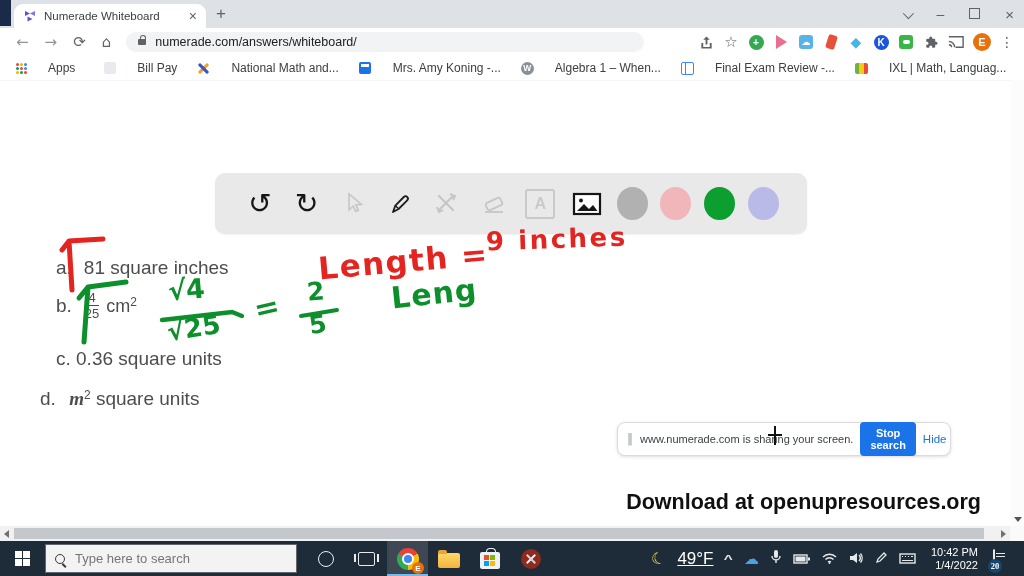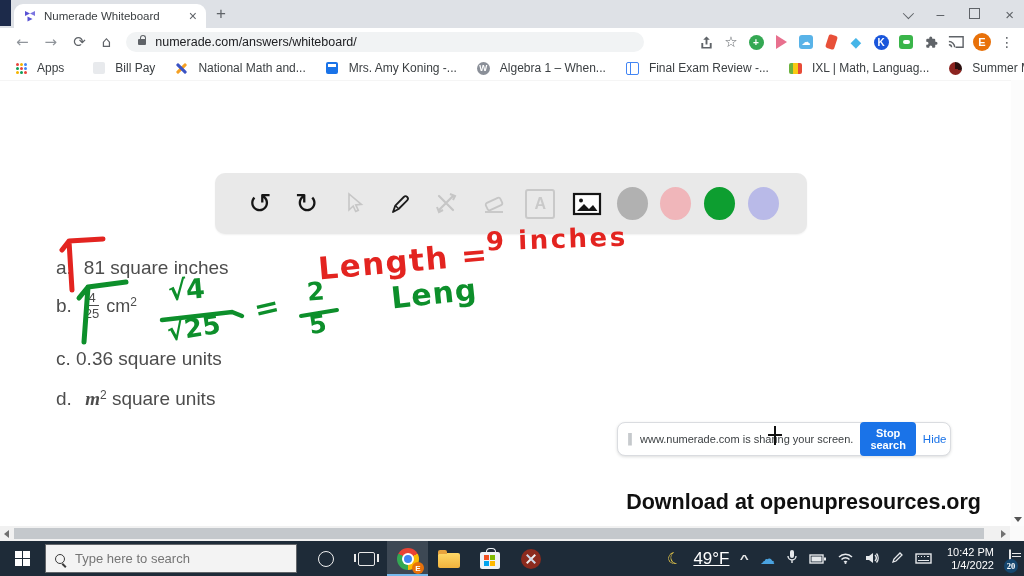--- a/index.html
+++ b/index.html
@@ -35,21 +35,21 @@
   .star-ic{font-size:15px;color:#5f6368;font-family:"DejaVu Sans",sans-serif;}
   .tri-pink{width:0;height:0;border-left:11px solid #e8708e;border-top:7px solid transparent;border-bottom:7px solid transparent;}
   .cloud-ext{background:#59b3e8;}
   .redmark{width:9px;height:14px;background:#e85039;border-radius:2px;transform:rotate(18deg);}
   .diam{color:#45b5e8;font-size:14px;font-family:"DejaVu Sans",sans-serif;}
   .avatar{width:18px;height:18px;border-radius:50%;background:#e8710a;color:#fff;font-size:11px;font-weight:700;display:flex;align-items:center;justify-content:center;}
   .menu-dots{font-size:14px;color:#5f6368;font-family:"DejaVu Sans",sans-serif;}
 
   
   .bookmarks{position:absolute;left:0;top:56px;width:1024px;height:25px;background:#fff;display:flex;align-items:center;font-size:12px;color:#3c4043;border-bottom:1px solid rgba(0,0,0,.04);box-sizing:border-box;}
-  .bm{display:flex;align-items:center;gap:10px;margin-left:20px;white-space:nowrap;}
+  .bm{display:flex;align-items:center;gap:21px;margin-left:20px;white-space:nowrap;}
   .appsgrid{display:grid;grid-template-columns:3px 3px 3px;grid-template-rows:3px 3px 3px;gap:1px;}
   .appsgrid i{border-radius:50%;}
   .fv{width:13px;height:13px;flex:0 0 auto;display:flex;align-items:center;justify-content:center;}
   .fv-blank{width:12px;height:12px;background:#e8eaed;border-radius:2px;}
   .xmark{position:relative;width:13px;height:13px;}
   .xmark i{position:absolute;left:5px;top:0;width:3px;height:13px;border-radius:1px;}
   .xmark i:first-child{background:#f4a024;transform:rotate(45deg);}
   .xmark i:last-child{background:#3a53c4;transform:rotate(-45deg);}
   .koning{width:12px;height:12px;background:#1a73e8;border-radius:2px;position:relative;}
   .koning:before{content:"";position:absolute;left:2px;top:2px;width:8px;height:2.5px;background:#fff;}
@@ -72,21 +72,21 @@
   .wb-text{color:#4d4d4d;position:absolute;font-size:19px;}
   .q{left:40px;top:204px;letter-spacing:.1px;}
   .ia{left:56px;top:257px;}
   .ia .t{margin-left:12px;}
   .ib{left:56px;top:287px;display:flex;align-items:center;height:38px;}
   .frac{display:inline-flex;flex-direction:column;align-items:center;font-size:13px;line-height:14px;margin:0 7px 0 13px;}
   .frac .den{border-top:1.5px solid #4d4d4d;padding-top:1px;}
   .unit{font-size:18px;}
   .sup{font-size:12px;vertical-align:6px;}
   .ic{left:56px;top:348px;}
-  .id{left:56px;top:388px;}
+  .id{left:40px;top:388px;}
   .mvar{font-family:"Liberation Serif",serif;font-style:italic;font-weight:700;}
 
   
   .hw{position:absolute;font-family:"DejaVu Sans",sans-serif;font-weight:700;white-space:nowrap;}
   .red{color:#e32420;}
   .green{color:#0d8f2b;}
   .hw-length{left:318px;top:243px;font-size:31px;transform:rotate(-5deg);letter-spacing:1.5px;}
   .hw-answer{left:486px;top:224px;font-size:26px;transform:rotate(-2deg);letter-spacing:2.5px;}
   .hw-leng{left:391px;top:276px;font-size:30px;transform:rotate(-6deg);letter-spacing:1px;}
   .gw-num{left:168px;top:274px;font-size:27px;transform:rotate(-5deg);}
@@ -480,19 +480,19 @@
             <path d="M2 10l1-3 6-6 2 2-6 6-3 1z" fill="none" stroke="#e6e9ec" stroke-width="1.3"></path>
           </svg></span>
       <span><svg width="17" height="11" viewBox="0 0 17 11">
             <rect x="1" y="1" width="15" height="9" class="trayic"></rect>
             <path d="M3 3.5h1M6 3.5h1M9 3.5h1M12 3.5h2M3 7.5h11" stroke="#e6e9ec" stroke-width="1.2"></path>
           </svg></span>
       <div class="clock">
         <div>10:42 PM</div>
         <div>1/4/2022</div>
       </div>
-      <span style="position:relative;margin-right:8px;font-family:Liberation Serif, serif;">
+      <span style="position:relative;margin-right:24px;font-family:Liberation Serif, serif;">
         <span class="ac"></span>
         <span class="ac-badge">20</span>
       </span>
     </div>
   </div>
 </div>
 
 </body></html>

